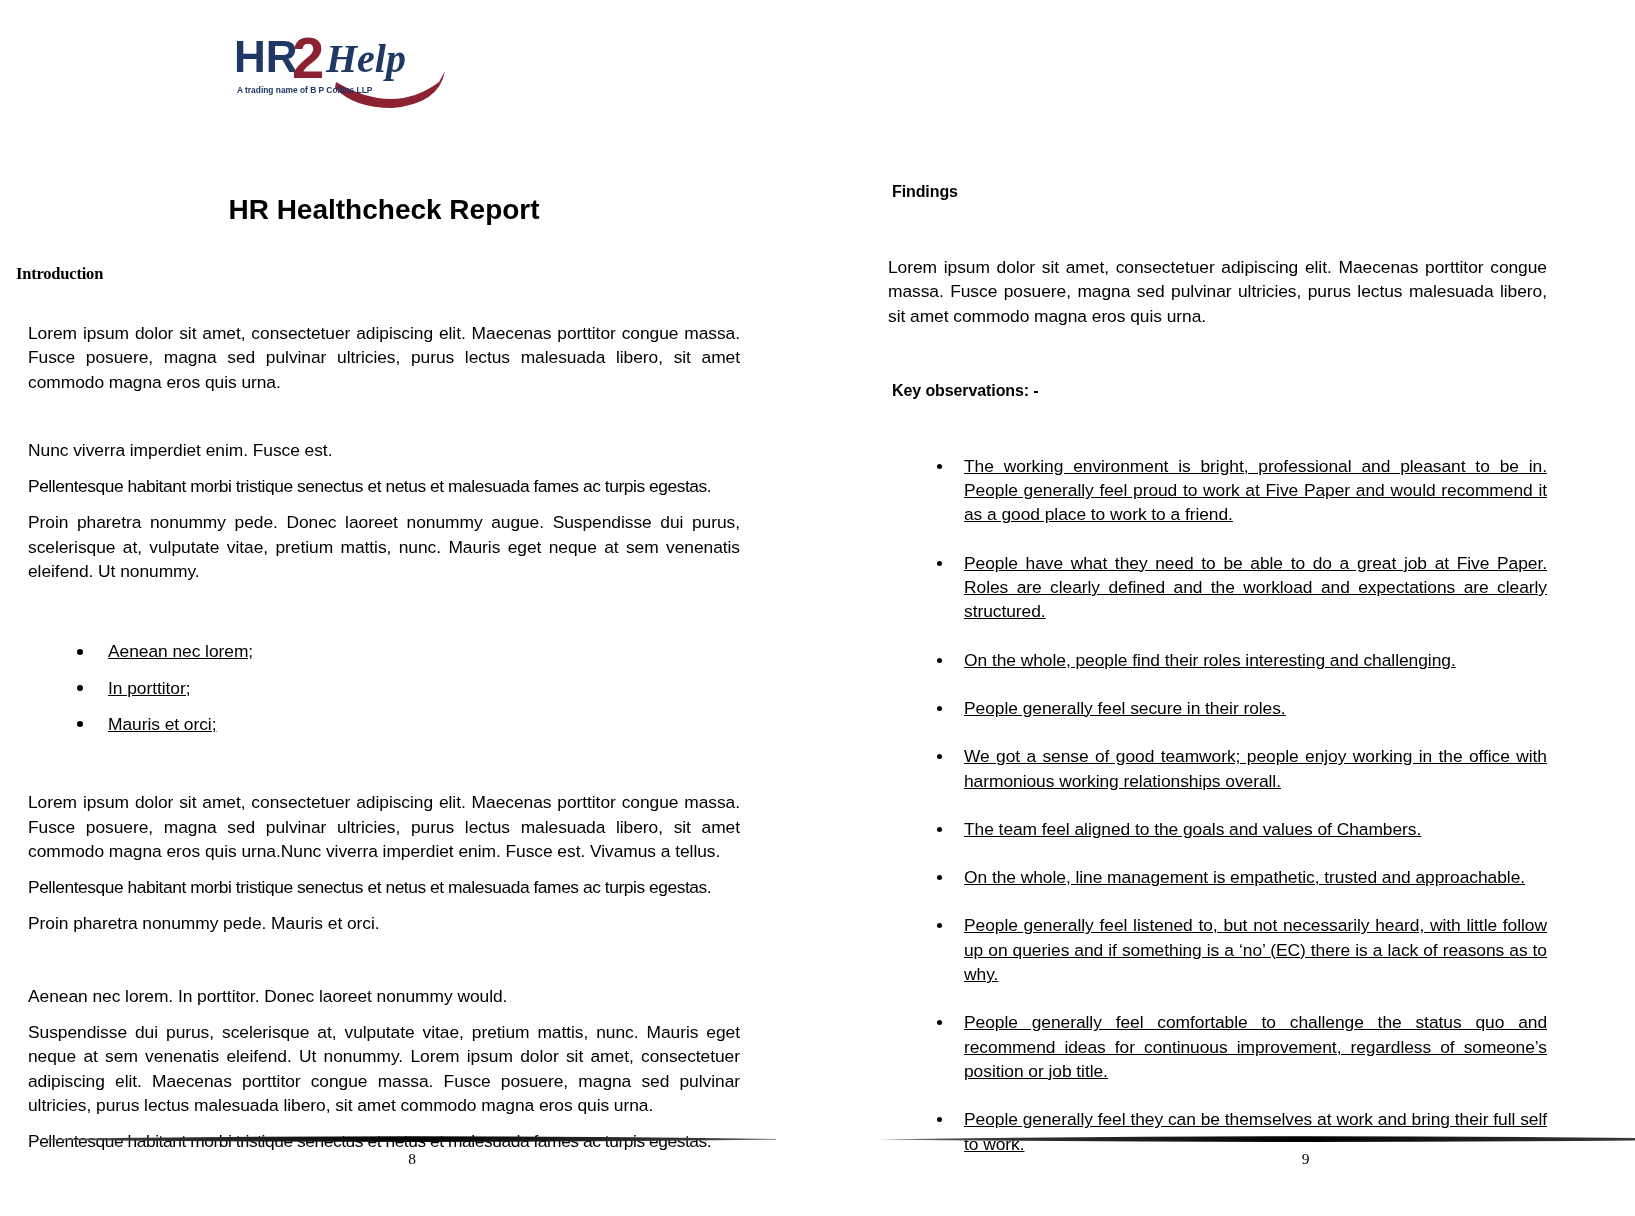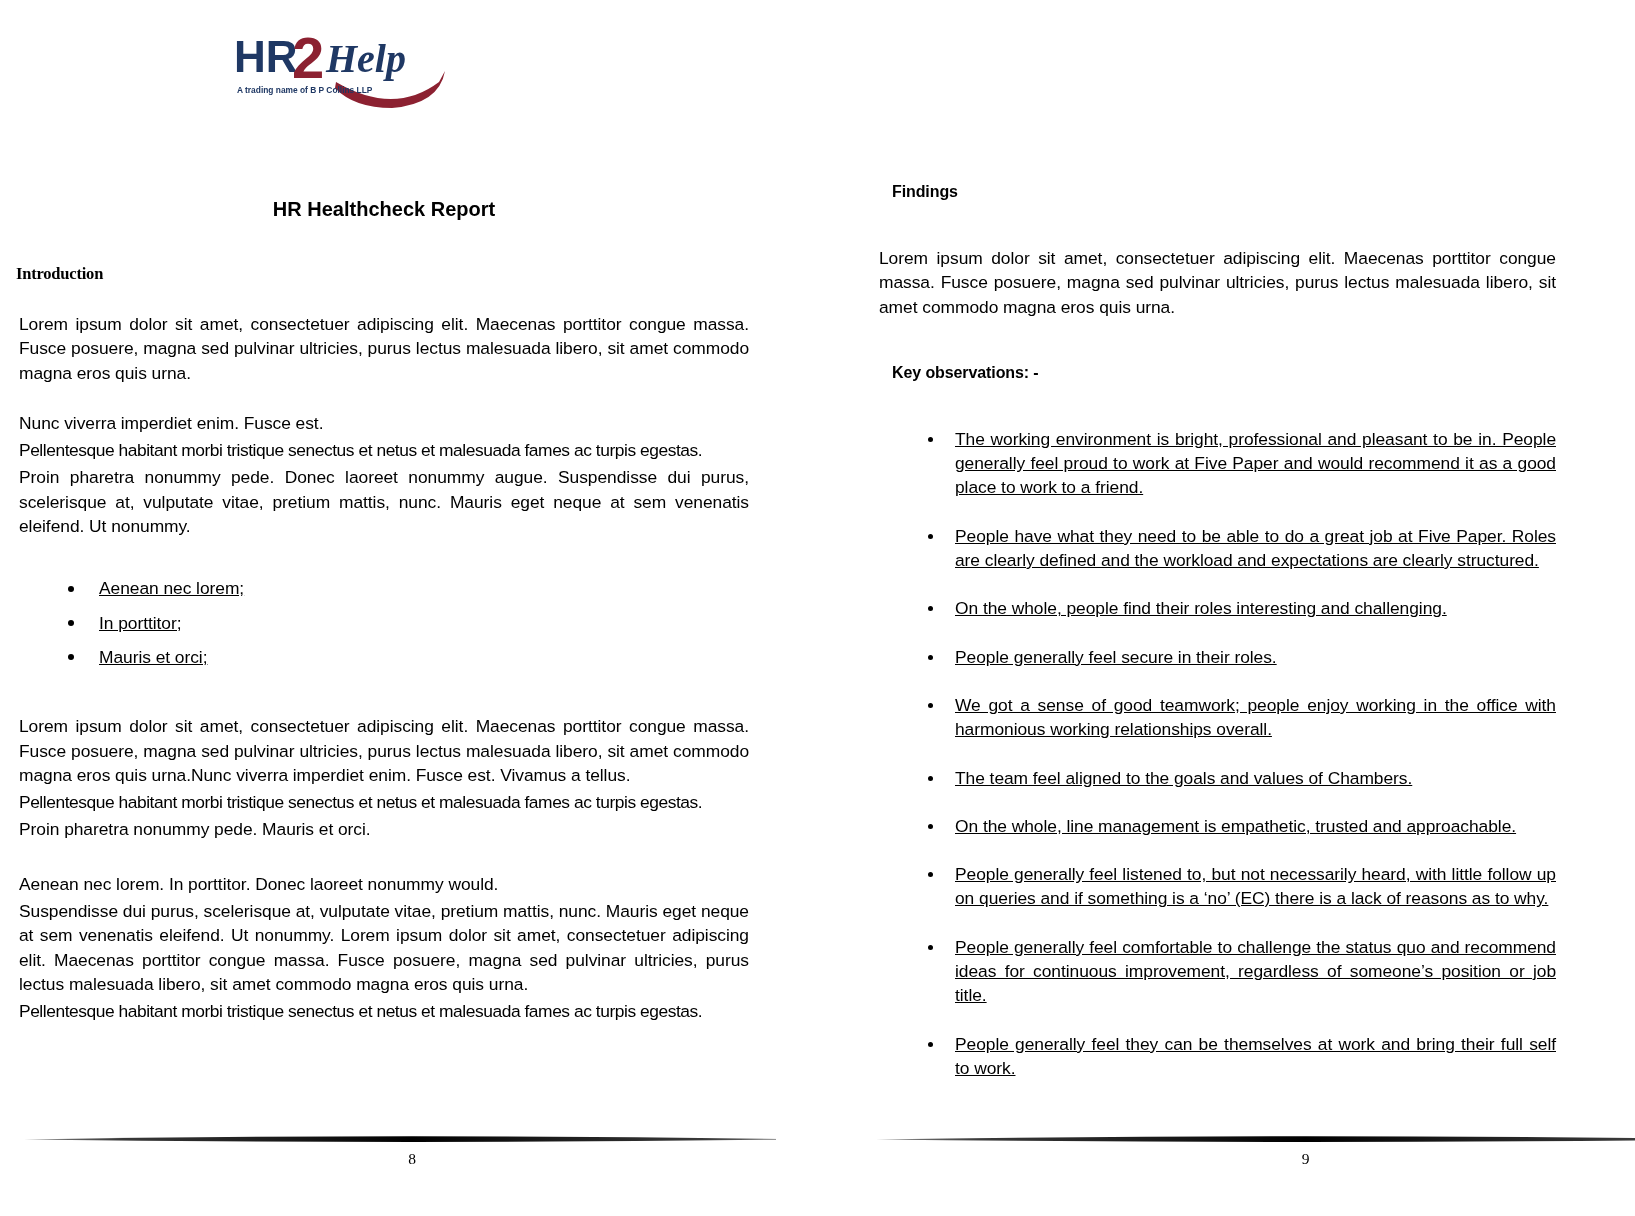--- a/index.html
+++ b/index.html
@@ -44,21 +44,21 @@
   .logo-left  { height: 120px; }
   .logo-right { height: 125px; }
   .logo-inner { position: absolute; }
   .logo-left .logo-inner  { left: 218px; top: 24px;  width: 232px; height: 90px; }
   .logo-svg { display: block; width: 100%; height: 100%; }
 
   
   .doc-title {
     font-family: "Liberation Sans", sans-serif;
     font-weight: bold;
-    font-size: 20px;
+    font-size: 28px;
     line-height: 27px;
     text-align: center;
     margin: 0;
   }
   .title-block { margin-top: 76px; }
 
   .sec-heading {
     font-family: Liberation Serif, serif;
     font-weight: bold;
     font-size: 16.5px;
@@ -72,21 +72,21 @@
     font-size: 16px;
     line-height: 22px;
     margin: 16px;
     letter-spacing: -0.1px;
   }
 
   p.para, li.bullet-item {
     font-family: "Liberation Sans Narrow", "Liberation Sans", sans-serif;
     font-size: 17.4px;
     line-height: 24.3px;
-    margin: 3px;
+    margin: 12px;
     text-align: justify;
     letter-spacing: -0.05px;
     -webkit-font-smoothing: antialiased;
   }
   p.para.nojust { text-align: left; }
   .sp-20  { height: 20px; }
   .sp-24  { height: 24px; }
   .sp-32  { height: 32px; }
   .sp-40  { height: 40px; }
 

